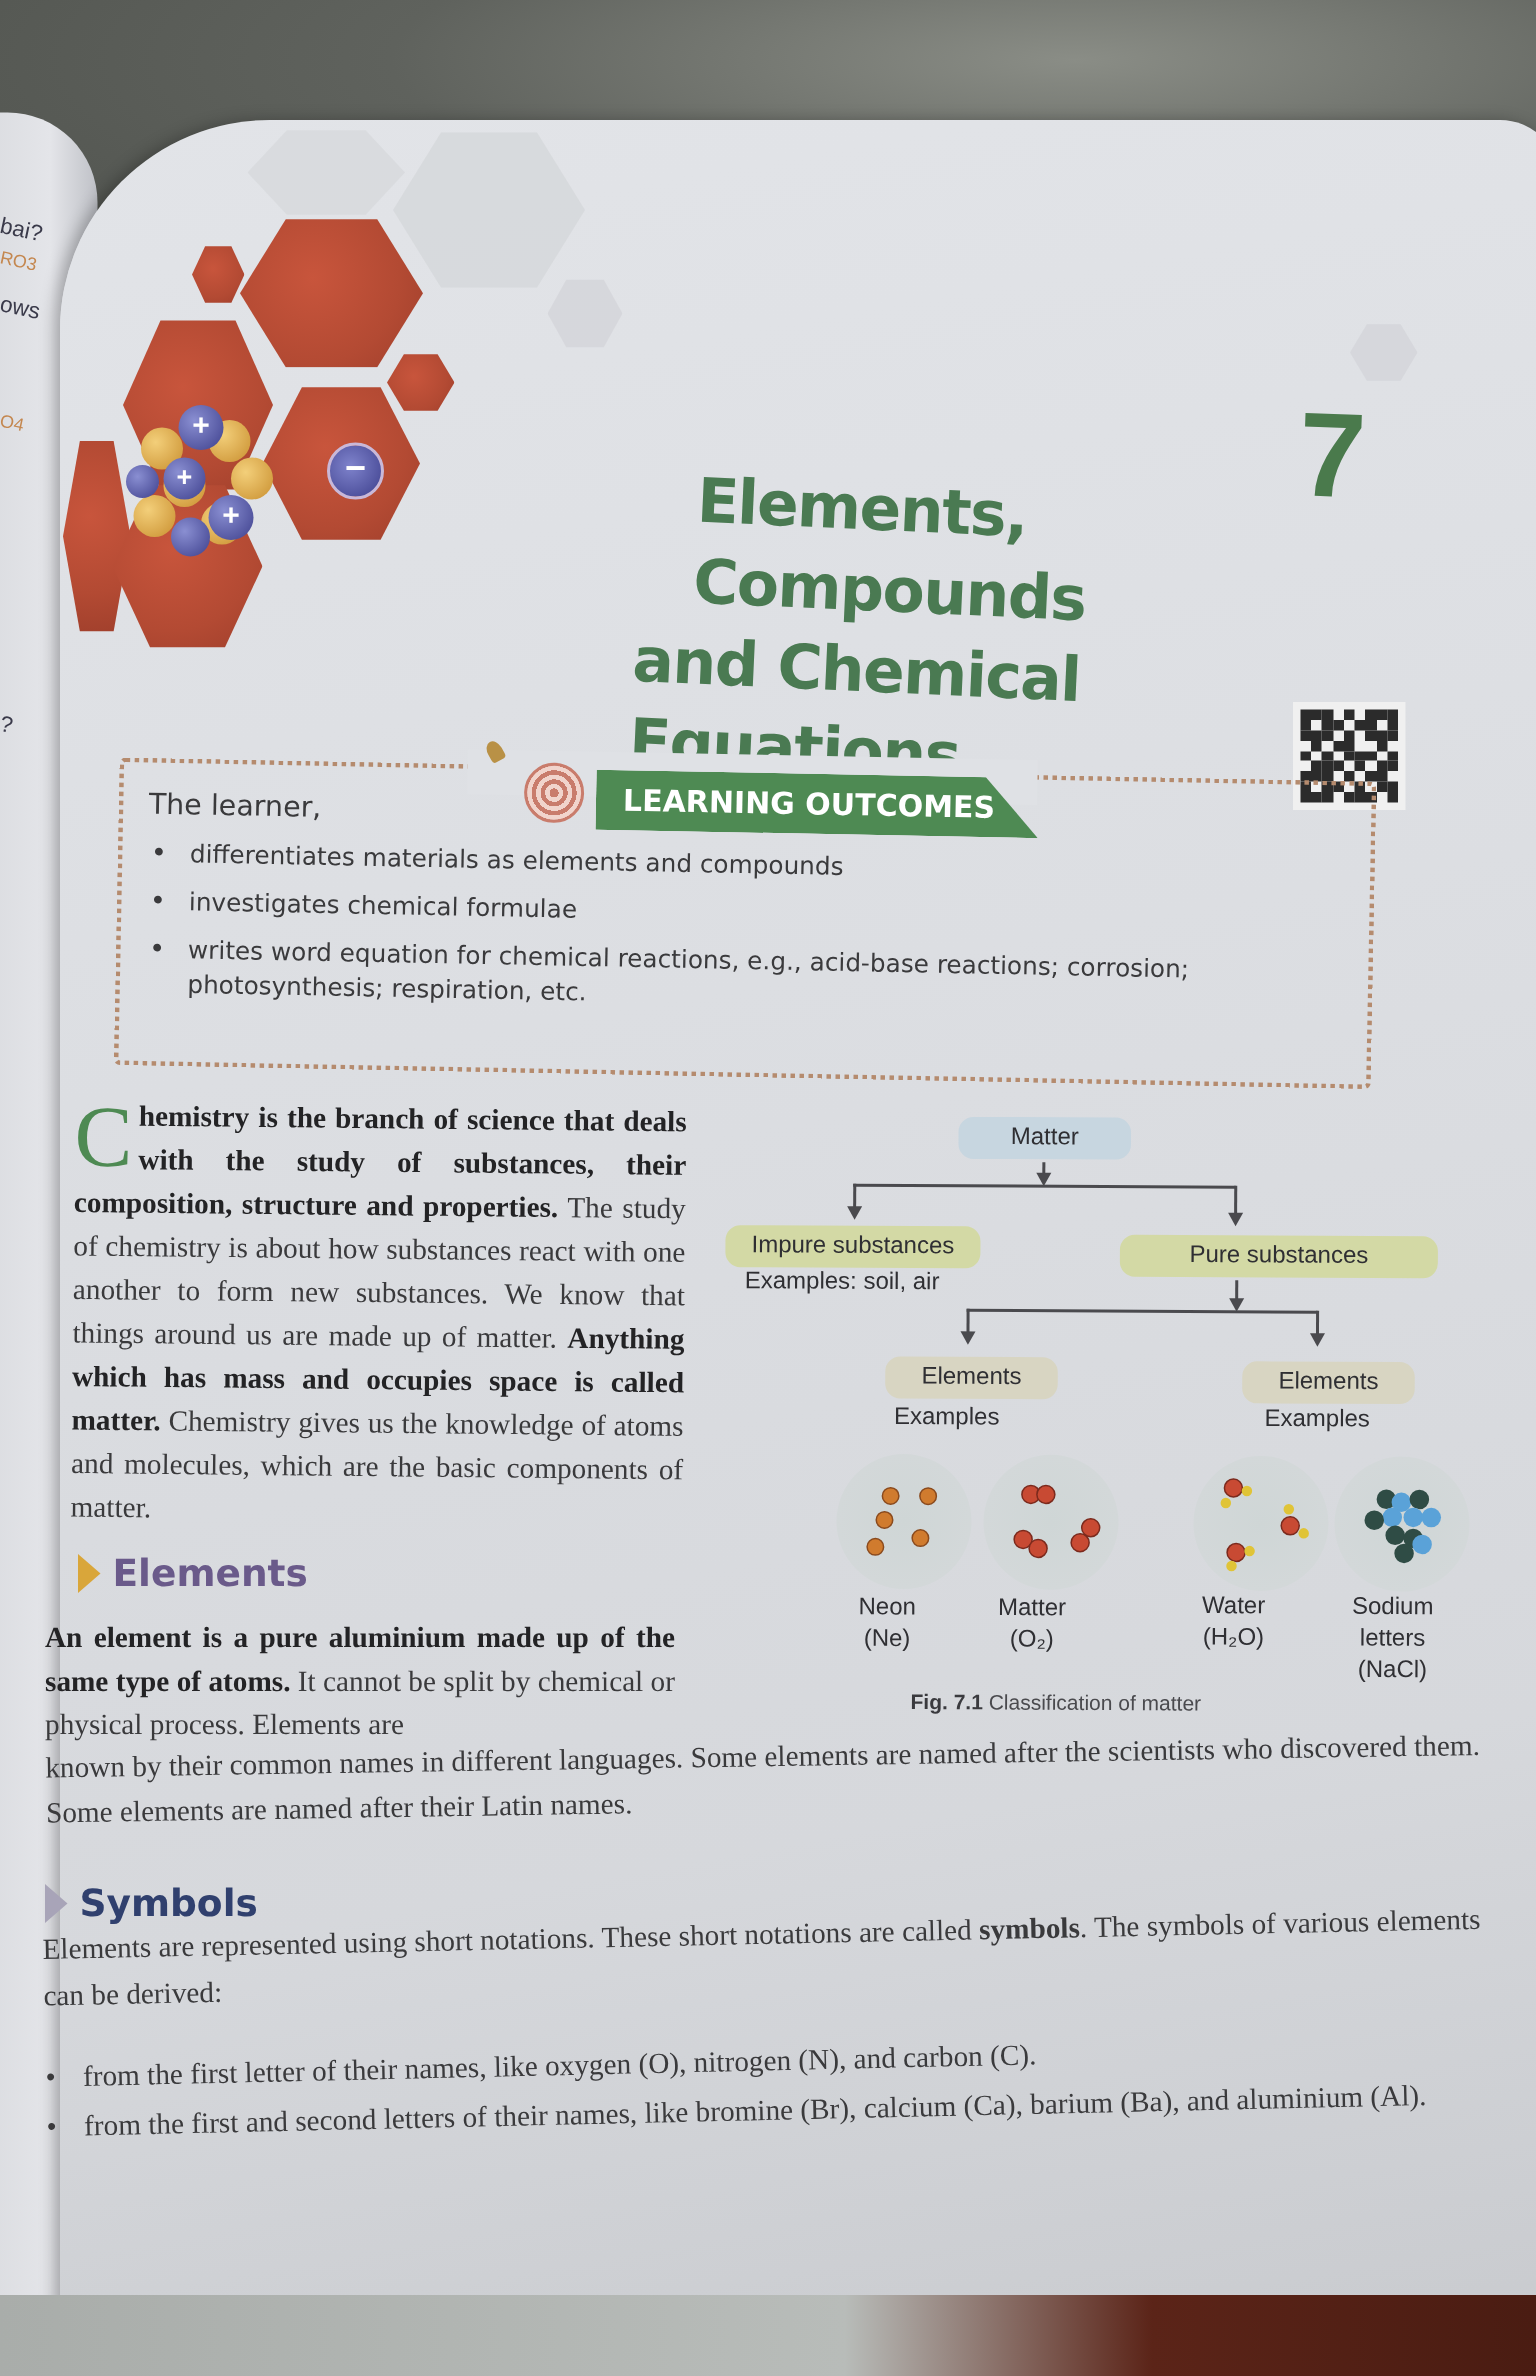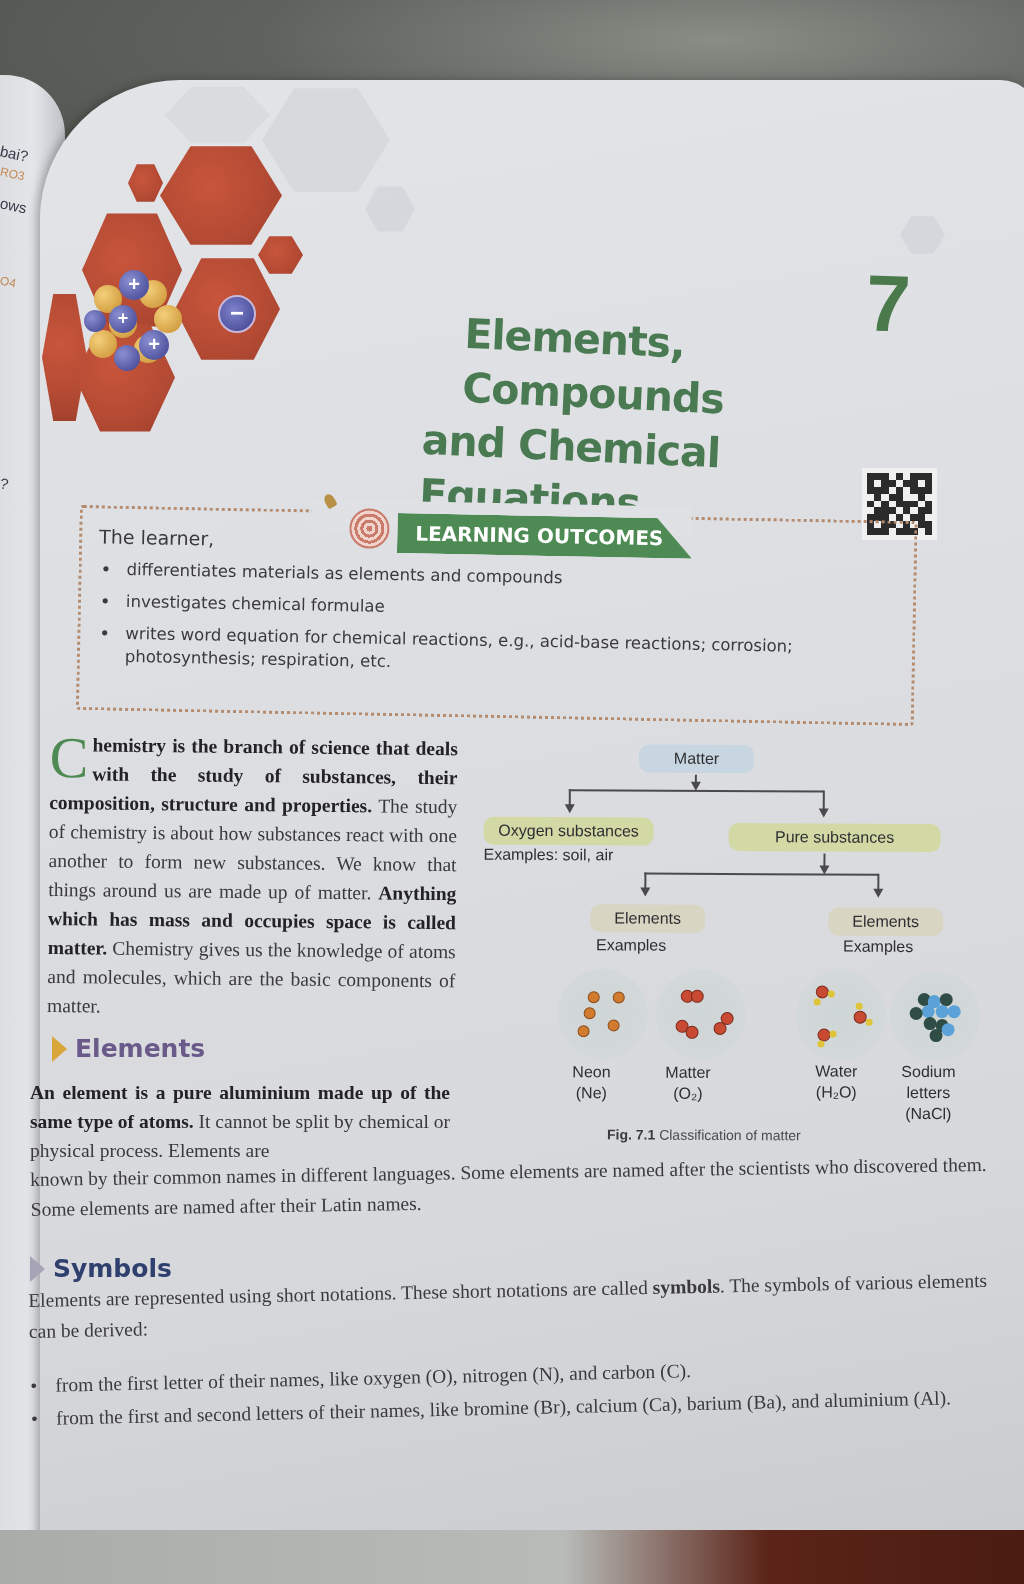--- a/index.html
+++ b/index.html
@@ -324,23 +324,23 @@
 <figure class="diagram">
   <div class="node blue" style="left:160px;top:10px;width:115px">Matter</div>
   <div class="line" style="left:216px;top:40px;width:1.5px;height:12px"></div>
   <div class="arrow" style="left:212px;top:47px"></div>
   <div class="line" style="left:90px;top:55px;width:255px;height:1.5px"></div>
   <div class="line" style="left:90px;top:55px;width:1.5px;height:18px"></div>
   <div class="arrow" style="left:86px;top:70px"></div>
   <div class="line" style="left:344px;top:55px;width:1.5px;height:20px"></div>
   <div class="arrow" style="left:340px;top:73px"></div>
 
-  <div class="node green" style="left:5px;top:83px;width:170px">Oxygen substances</div>
-  <div class="sub" style="left:5px;top:112px">Examples: soil, air</div>
-  <div class="node green" style="left:250px;top:88px;width:212px">Pure substances</div>
+  <div class="node green" style="left:5px;top:83px;width:170px">Impure substances</div>
+  <div class="sub" style="left:18px;top:112px">Examples: soil, air</div>
+  <div class="node green" style="left:268px;top:88px;width:212px">Pure substances</div>
 
   <div class="line" style="left:345px;top:118px;width:1.5px;height:16px"></div>
   <div class="arrow" style="left:341px;top:130px"></div>
   <div class="line" style="left:166px;top:138px;width:234px;height:1.5px"></div>
   <div class="line" style="left:166px;top:138px;width:1.5px;height:18px"></div>
   <div class="arrow" style="left:162px;top:153px"></div>
   <div class="line" style="left:399px;top:138px;width:1.5px;height:18px"></div>
   <div class="arrow" style="left:395px;top:153px"></div>
 
   <div class="node beige" style="left:112px;top:170px;width:115px">Elements</div>
@@ -392,21 +392,21 @@
   </div>
 
   <div class="ex-label" style="left:95px;top:327px">
     <div>Neon</div>
       <div>(Ne)</div>
   </div>
   <div class="ex-label" style="left:188px;top:327px">
     <div>Matter</div>
       <div>(O₂)</div>
   </div>
-  <div class="ex-label" style="left:338px;top:325px">
+  <div class="ex-label" style="left:324px;top:325px">
     <div>Water</div>
       <div>(H₂O)</div>
   </div>
   <div class="ex-label" style="left:424px;top:325px">
     <div>Sodium</div>
       <div>letters</div>
       <div>(NaCl)</div>
   </div>
 
   <figcaption class="fig-cap">

